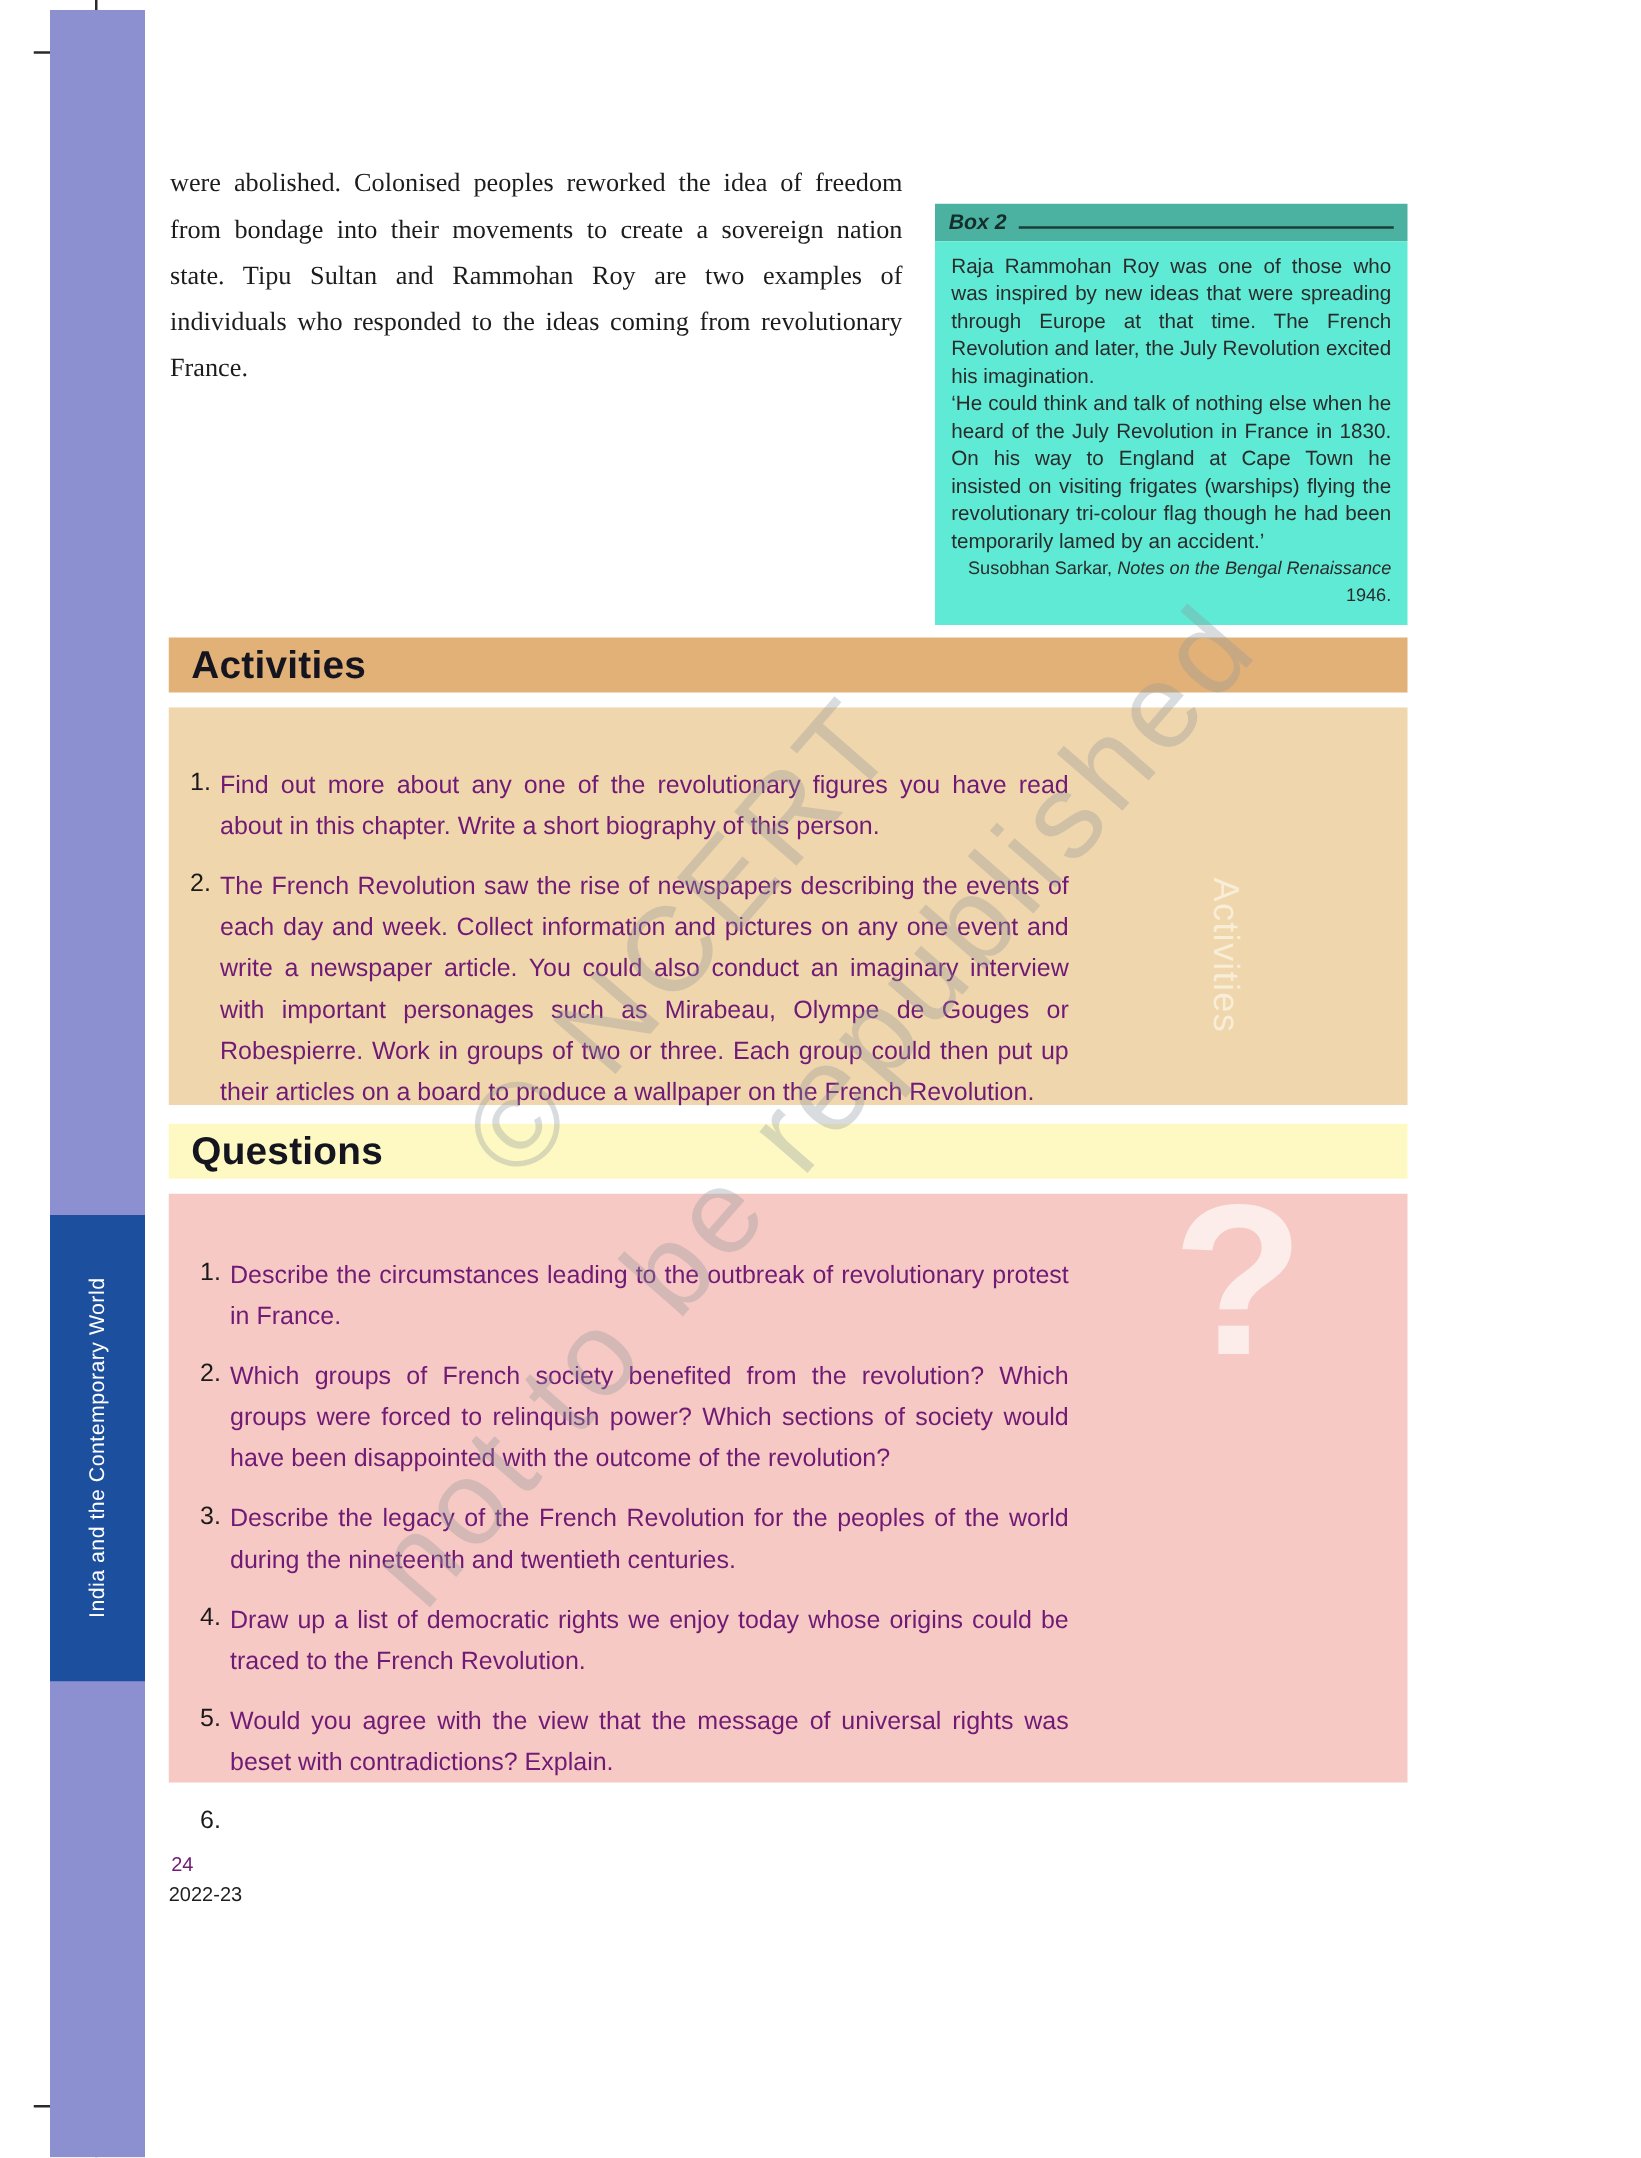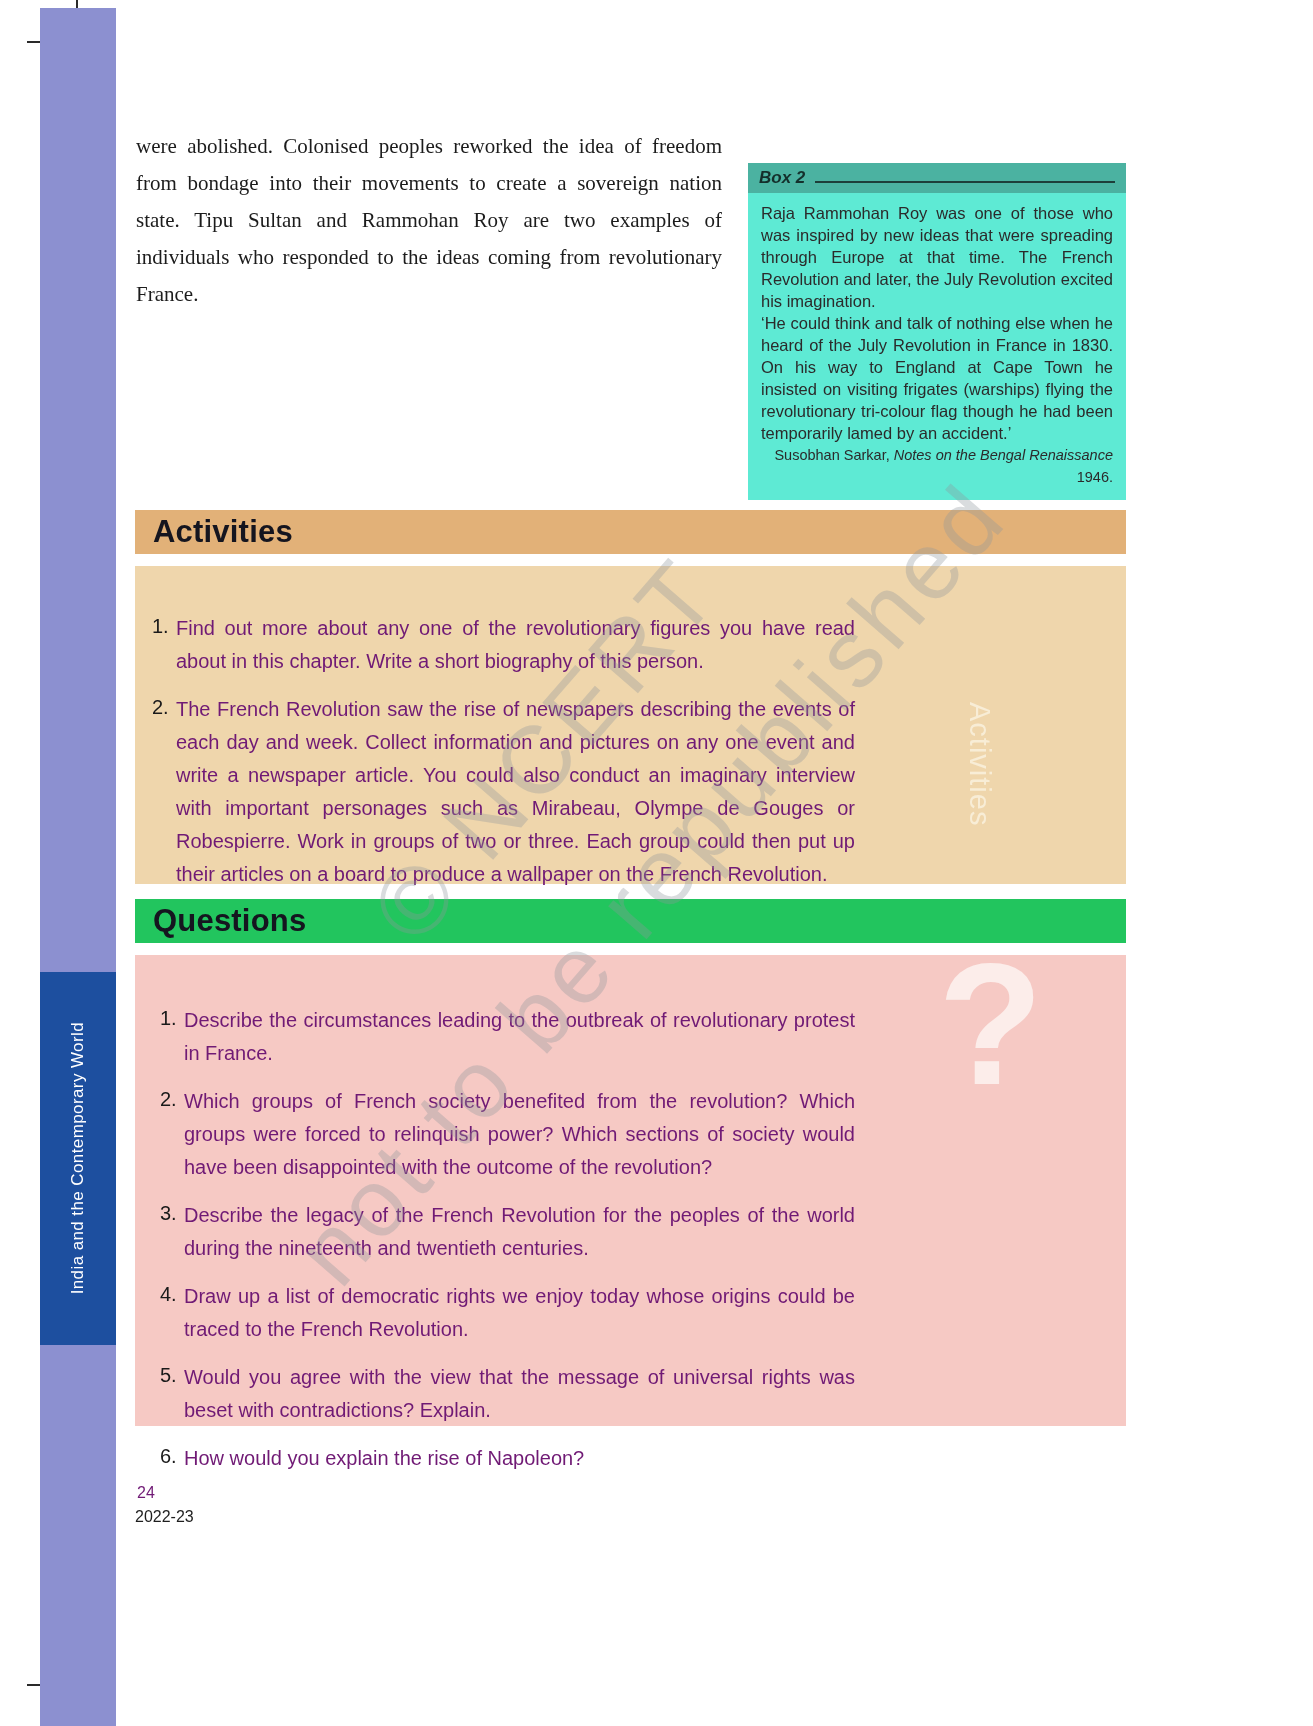--- a/index.html
+++ b/index.html
@@ -58,21 +58,21 @@
   .box2-attr { font-size:14.5px; margin-top:3px; text-align:right; }
   .box2-attr .work { font-style:italic; }
 
   
   .sec-header {
     position:absolute; left:135px; width:991px; height:44px;
     display:flex; align-items:center; padding-left:18px;
   }
   .sec-header h2 { font-size:31px; font-weight:bold; color:#15151f; letter-spacing:0.2px; }
   .act-header { top:510px; background:#e2b178; }
-  .q-header   { top:899px; background:#22c55e; }
+  .q-header   { top:899px; background:#fef9c3; }
 
   
   .sec-body { position:absolute; left:135px; width:991px; }
   .act-body { top:566px; height:318px; background:#efd6ac; padding:46px 0 0 0; }
   .q-body   { top:955px; height:471px; background:#f6c9c4; padding:49px 0 0 0; }
 
   .list-item { display:flex; margin-bottom:15px; }
   .list-item .num {
     width:24px; flex:0 0 24px; text-align:left;
     font-size:20px; line-height:28.5px; color:#1a1a1a;
@@ -175,21 +175,20 @@
     <div class="list-item">
       <span class="num">4.</span>
       <span class="txt">Draw up a list of democratic rights we enjoy today whose origins could be traced to the French Revolution.</span>
     </div>
     <div class="list-item">
       <span class="num">5.</span>
       <span class="txt">Would you agree with the view that the message of universal rights was beset with contradictions? Explain.</span>
     </div>
     <div class="list-item">
       <span class="num">6.</span>
-      <span class="txt">How would you explain the rise of Napoleon?</span>
     </div>
   </div>
   <div class="qmark">?</div>
 
   <div class="wm wm1">© NCERT</div>
   <div class="wm wm2">not to be republished</div>
 
   <div class="pagenum">24</div>
   <div class="year-line">2022-23</div>
 

